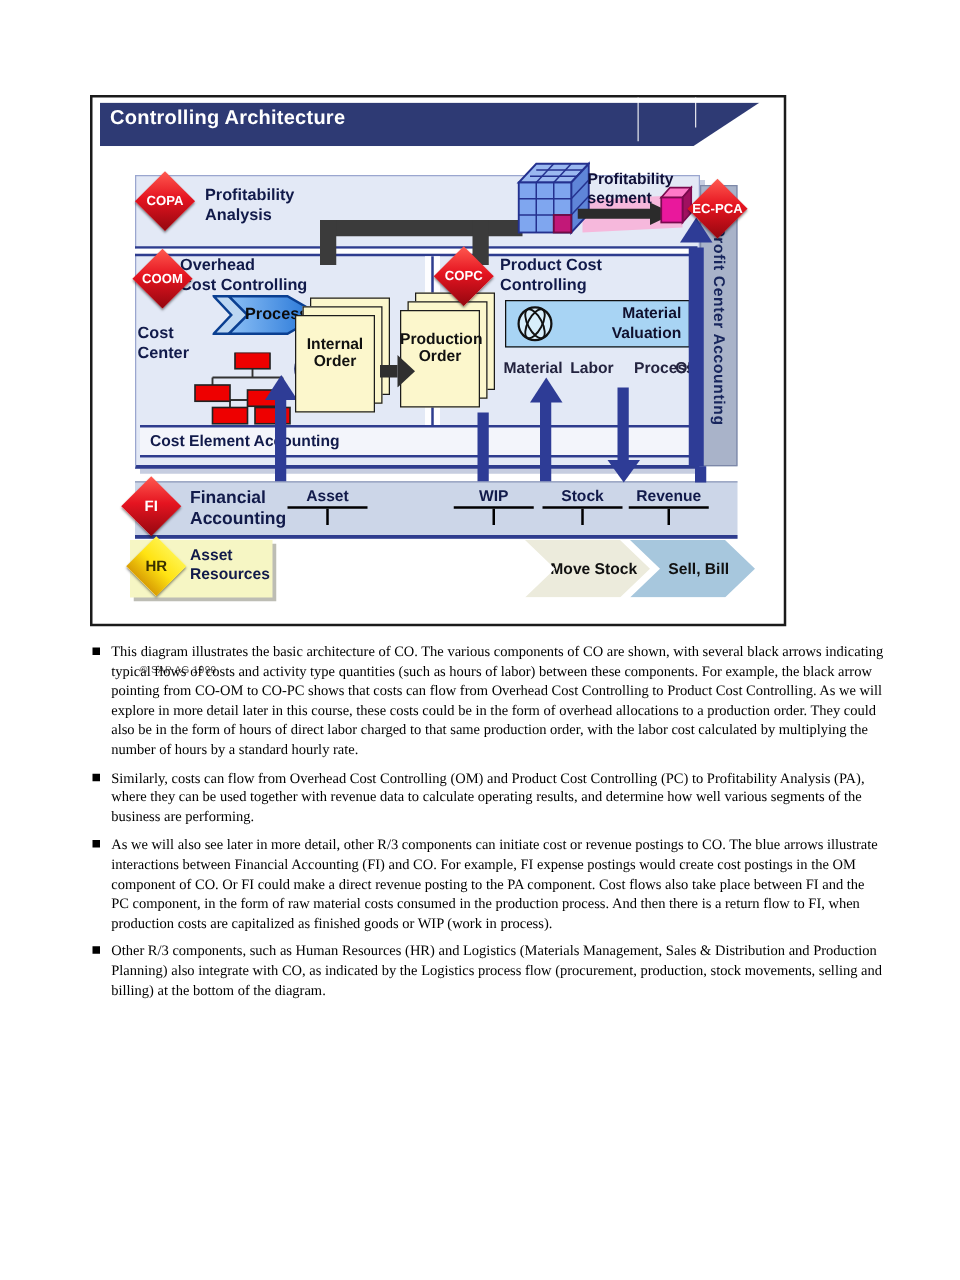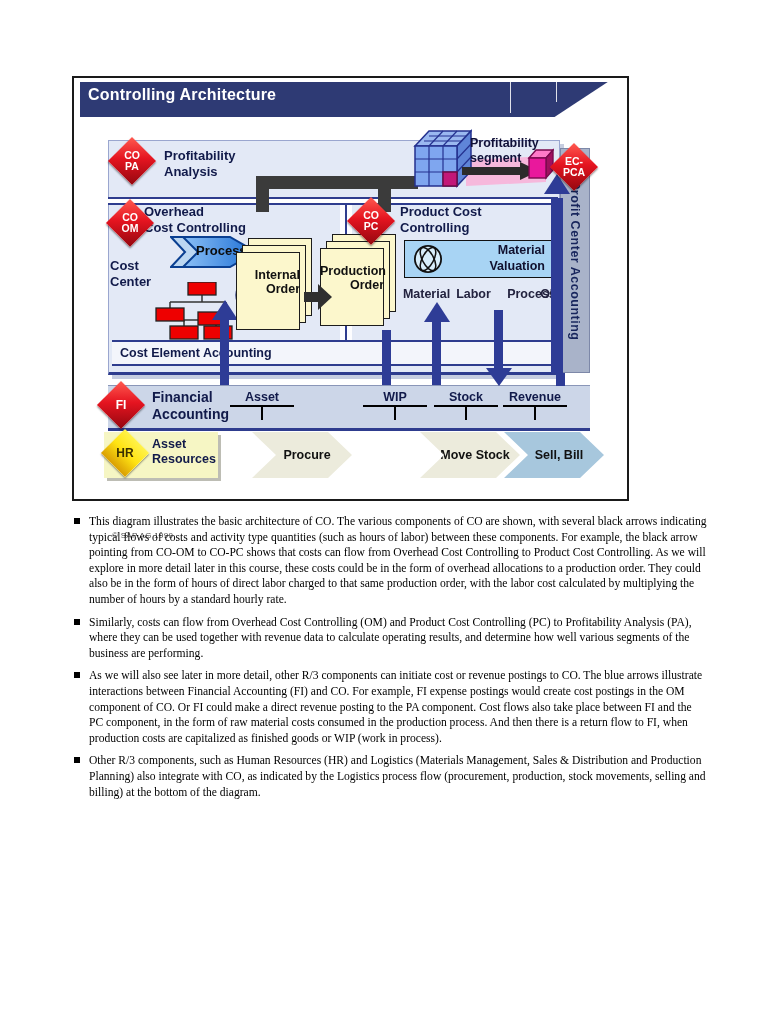--- a/index.html
+++ b/index.html
@@ -20,31 +20,31 @@
   
   .mainpanel{left:34px;top:62px;width:450px;height:231px;background:#e3e9f6;
              border:1px solid #9aa6cf;border-bottom:3px solid #2e3c8e;box-shadow:4px 4px 0 #c6cde0;}
   .navline{background:#2e3c8e;}
 
   
   .dmn{width:46px;height:46px;z-index:30;}
   .dmn .dsq{position:absolute;left:6px;top:6px;right:6px;bottom:6px;transform:rotate(45deg);
             background:linear-gradient(135deg,#ff5a50 0%,#e51420 45%,#93070f 100%);
             box-shadow:1px 1px 2px rgba(0,0,0,.45);}
-  .dmn .dtx{position:absolute;inset:0;display:flex;flex-direction:column;align-items:center;
+  .dmn .dtx{position:absolute;inset:0;display:flex;align-items:center;
             justify-content:center;color:#fff;font-weight:bold;font-size:10.5px;line-height:11px;}
   .dmn.yellow .dsq{background:linear-gradient(180deg,#fff24a 0%,#ffe312 48%,#d99e04 100%);}
   .dmn.yellow .dtx{color:#3a3000;}
 
   .dlabel{font-weight:bold;color:#111a4a;font-size:13px;line-height:15.5px;}
 
   
   .doc{width:76px;height:94px;z-index:20;}
   .doc .pg{position:absolute;width:62px;height:76px;background:#fcf7cc;border:1.6px solid #1c1c1c;}
-  .doc .txt{position:absolute;left:0;top:30px;width:64px;text-align:right;
+  .doc .txt{position:absolute;left:0;top:30px;width:64px;text-align:center;
             font-weight:bold;font-size:12.5px;line-height:14px;color:#111;}
 
   
   .seg{top:0;height:32px;display:flex;align-items:center;justify-content:center;
        font-weight:bold;font-size:12.5px;color:#23233f;position:absolute;}
 
   
   .stem{background:#2e3c96;z-index:15;}
   .tri-up{width:0;height:0;border-left:13px solid transparent;border-right:13px solid transparent;
           border-bottom:20px solid #2e3c96;z-index:15;}
@@ -349,23 +349,20 @@
     <div class="dtx">
         <span style="font-size:12px;">HR</span>
       </div>
   </div>
   <div class="abs" style="left:78px;top:359px;font-weight:bold;font-size:12.5px;line-height:15px;color:#111a4a;z-index:5;">
     <div>Asset</div>
     <div>Resources</div>
   </div>
 
   <div class="abs" style="left:178px;top:354px;width:360px;height:46px;">
-    <div class="chev" style="left: 0px; background: rgb(236, 235, 220);">
-        <span>Procure</span>
-      </div>
     <div class="chev" style="left: 168px; background: rgb(236, 235, 220);">
         <span>Move Stock</span>
       </div>
     <div class="chev" style="left: 252px; background: rgb(167, 199, 221);">
         <span>Sell, Bill</span>
       </div>
   </div>
 
   <div class="abs copyright">©  SAP AG 1999</div>
 </div>

